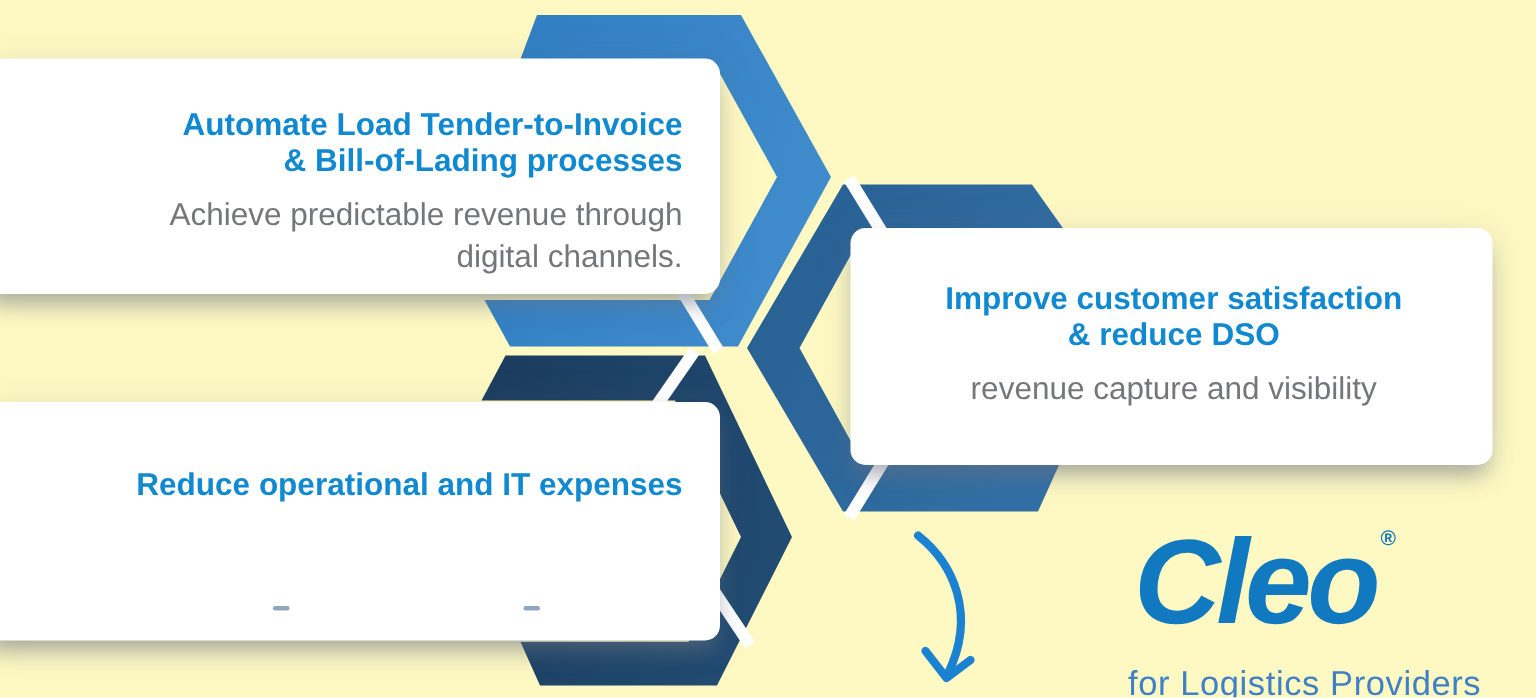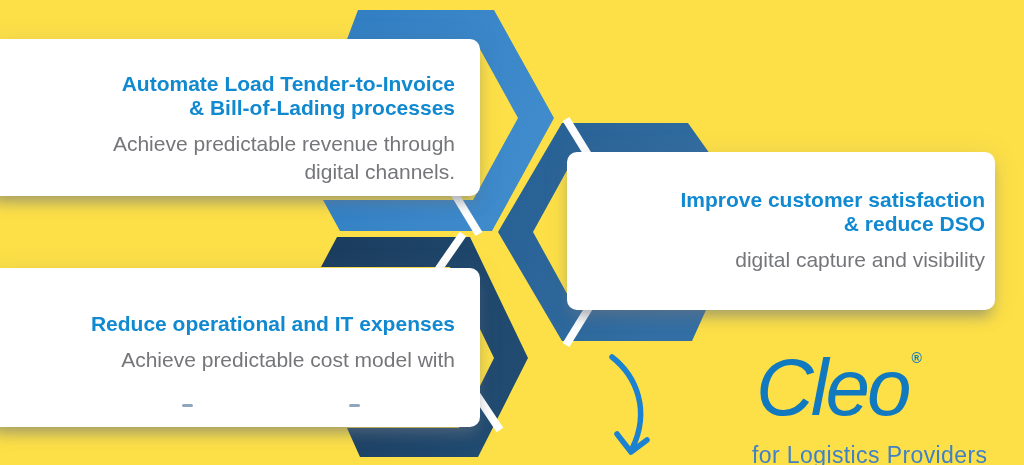--- a/index.html
+++ b/index.html
@@ -1,20 +1,20 @@
 <!DOCTYPE html>
 <html><head>
 <meta charset="utf-8">
 <style>
   html,body{margin:0;padding:0;background:#ffffff;}
   .stage{
     position:relative;
     width:1024px;height:465px;
     overflow:hidden;
-    background:#fde047;
+    background:#fef9c3;
     font-family:"Liberation Sans",sans-serif;
   }
   svg.graphics{position:absolute;left:0;top:0;z-index:1;}
 
   .card{
     position:absolute;
     background:#ffffff;
     border-radius:10px;
     box-sizing:border-box;
     z-index:2;
@@ -23,37 +23,37 @@
   .card .tline{
     font-size:21px;line-height:24px;font-weight:bold;
     color:#1189D0;letter-spacing:0px;
   }
   .card .title{margin:0 0 10px 0;}
   .card .bline{
     font-size:21px;line-height:28px;
     color:#75767A;
   }
   .card-1{left:-12px;top:39px;width:492px;height:157px;padding:33px 25px 0 24px;text-align:right;}
-  .card-2{left:567px;top:152px;width:428px;height:158px;padding:36px 10px 0 13px;text-align:right;}
+  .card-2{left:567px;top:152px;width:428px;height:158px;padding:36px 10px 0 13px;text-align:center;}
   .card-3{left:-12px;top:268px;width:492px;height:159px;padding:44px 25px 0 24px;text-align:right;}
 
   .dash{
     position:absolute;height:3px;width:11px;border-radius:2px;
     background:#8FA6BE;z-index:3;
   }
   .dash-1{left:182px;top:404px;}
   .dash-2{left:349px;top:404px;}
 
   .logo{
     position:absolute;left:756px;top:348px;width:250px;z-index:3;
     color:#1179BF;
   }
   .logo .brand{
     font-family:"Liberation Sans",sans-serif;
-    font-weight:normal;font-style:italic;
+    font-weight:bold;font-style:italic;
     font-size:80px;line-height:80px;letter-spacing:-3px;text-align:right;
   }
   .logo .reg{
     font-size:14px;font-weight:bold;font-style:normal;
     vertical-align:52px;margin-left:3px;
   }
   .logo .tagline{
     margin-top:14px;margin-left:-4px;
     font-size:23px;line-height:26px;font-weight:normal;font-style:normal;
     color:#4080C6;letter-spacing:0.4px;
@@ -110,30 +110,29 @@
       <div class="bline">digital channels.</div>
     </div>
   </div>
 
   <div class="card card-2">
     <div class="title">
       <div class="tline">Improve customer satisfaction</div>
       <div class="tline">&amp; reduce DSO</div>
     </div>
     <div class="body">
-      <div class="bline">digital capture and visibility</div>
+      <div class="bline">revenue capture and visibility</div>
     </div>
   </div>
 
   <div class="card card-3">
     <div class="title">
       <div class="tline">Reduce operational and IT expenses</div>
     </div>
     <div class="body">
-      <div class="bline">Achieve predictable cost model with</div>
     </div>
   </div>
 
   <div class="dash dash-1"></div>
   <div class="dash dash-2"></div>
 
   <div class="logo">
     <div><span class="brand">Cleo</span><span class="reg">®</span></div>
     <div class="tagline">for Logistics Providers</div>
   </div>

